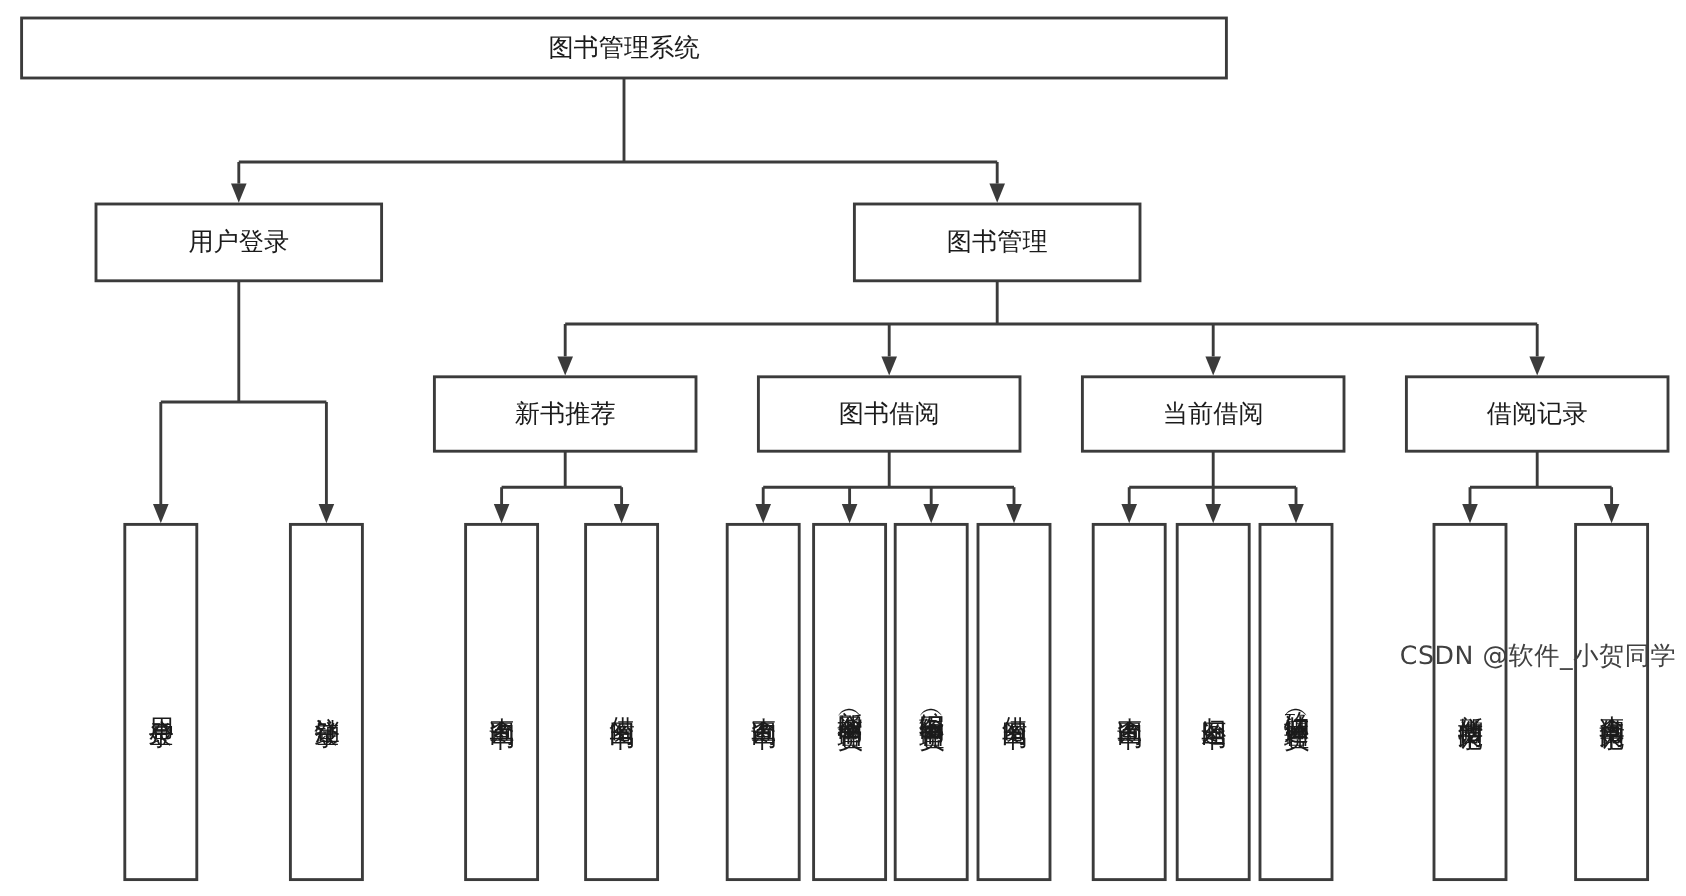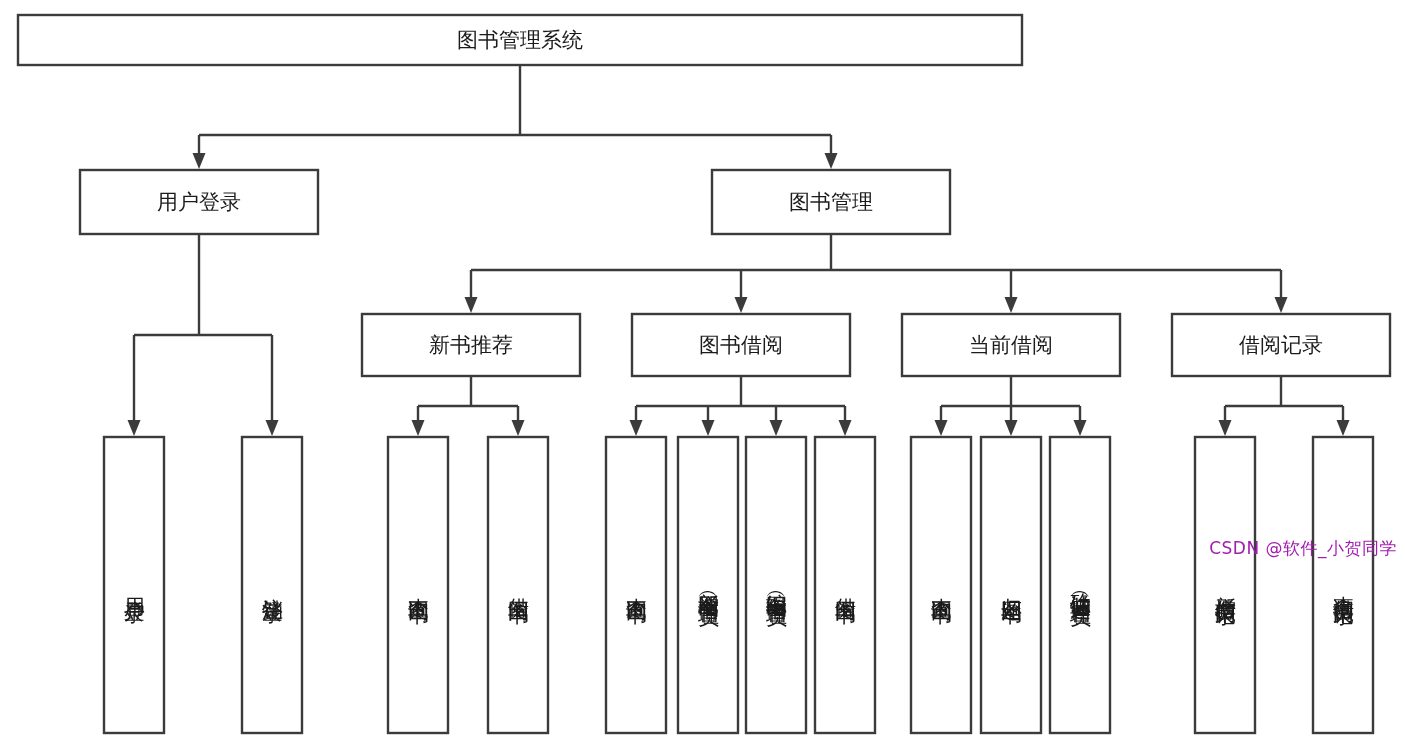--- a/index.html
+++ b/index.html
@@ -69,22 +69,22 @@
     position: absolute;
     display: flex;
     align-items: center;
     justify-content: center;
   }
   #watermark {
     position: absolute;
     right: 8px;
     bottom: 4px;
     font-family: "DejaVu Sans", "Liberation Sans", sans-serif;
-    font-size: 17px;
-    color: #a21caf;
+    font-size: 21px;
+    color: #404040;
     letter-spacing: 0.5px;
     user-select: none;
     white-space: nowrap;
   }
 </style>
 </head>
 <body>
 
 <div id="diagram-root">
   <svg id="diagram-svg" viewBox="0 0 1405 747">

